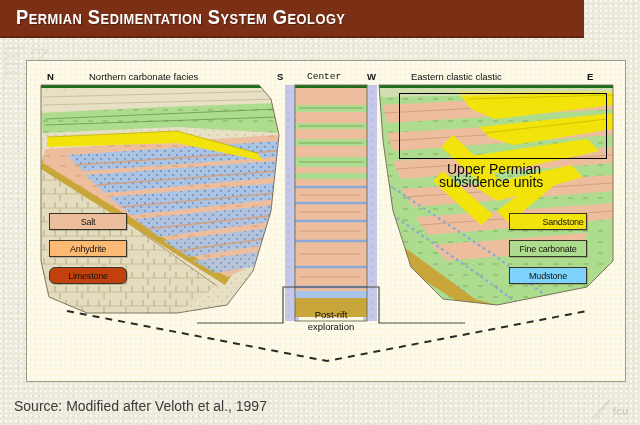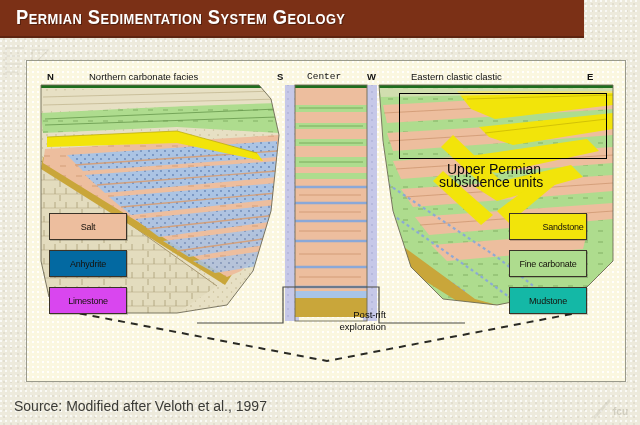--- a/index.html
+++ b/index.html
@@ -109,21 +109,21 @@
     color: #111111;
     white-space: nowrap;
     z-index: 9;
     font-family: "Liberation Sans", sans-serif;
   }
   .axis-label.bold { font-weight: bold; }
 
   
   .legend-group { position: absolute; z-index: 10; }
   .legend-swatch {
-    width: 78px; height: 27px;
+    width: 78px; height: 17px;
     border: 1px solid #3A3328;
     margin-bottom: 10px;
     display: flex;
     align-items: center;
     justify-content: center;
     font-size: 9px;
     color: #16120C;
     font-family: "Liberation Sans", sans-serif;
     letter-spacing: -0.2px;
     box-shadow: 1px 1px 0 rgba(0,0,0,0.18);
@@ -146,21 +146,21 @@
     white-space: nowrap;
     font-family: "Liberation Sans", sans-serif;
   }
 
   
   #subsidence-label {
     position: absolute;
     z-index: 12;
     font-size: 9.5px;
     color: #0C0C0C;
-    text-align: right;
+    text-align: center;
     line-height: 1.3;
     white-space: nowrap;
     width: 110px;
     font-family: "Liberation Sans", sans-serif;
   }
 
   
   #source-line {
     position: absolute;
     left: 14px; top: 398px;
@@ -405,34 +405,34 @@
 
   <div id="subsidence-label" style="left:249px; top:248px;">
     <div>Post-rift</div>
     <div>exploration</div>
   </div>
 
   <div class="legend-group" style="left:22px; top:152px;">
     <div class="legend-swatch" style="background: rgb(237, 190, 158);">
       <span>Salt</span>
     </div>
-    <div class="legend-swatch" style="background: #0369a1;">
+    <div class="legend-swatch" style="background: #fdba74;">
       <span>Anhydrite</span>
     </div>
-    <div class="legend-swatch" style="background: #d946ef;">
+    <div class="legend-swatch" style="background: #c2410c; border-radius: 6px;">
       <span>Limestone</span>
     </div>
   </div>
 
   <div class="legend-group" style="left:482px; top:152px;">
     <div class="legend-swatch" style="background: rgb(242, 228, 10); padding-left: 30px;">
       <span>Sandstone</span>
     </div>
     <div class="legend-swatch" style="background: rgb(174, 220, 142);">
       <span>Fine carbonate</span>
     </div>
-    <div class="legend-swatch" style="background: #14b8a6;">
+    <div class="legend-swatch" style="background: #7dd3fc;">
       <span>Mudstone</span>
     </div>
   </div>
 </div>
 
 <div id="source-line">Source: Modified after Veloth et al., 1997</div>
 
 </body></html>

